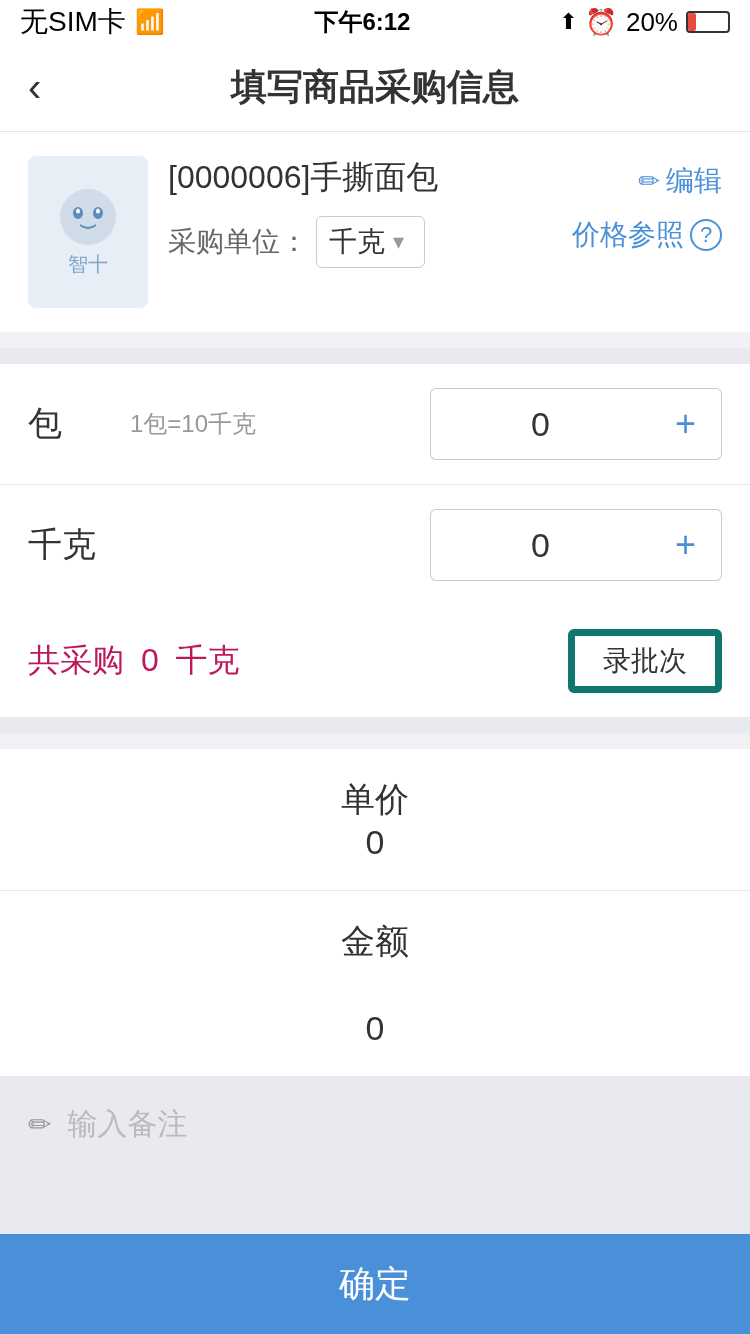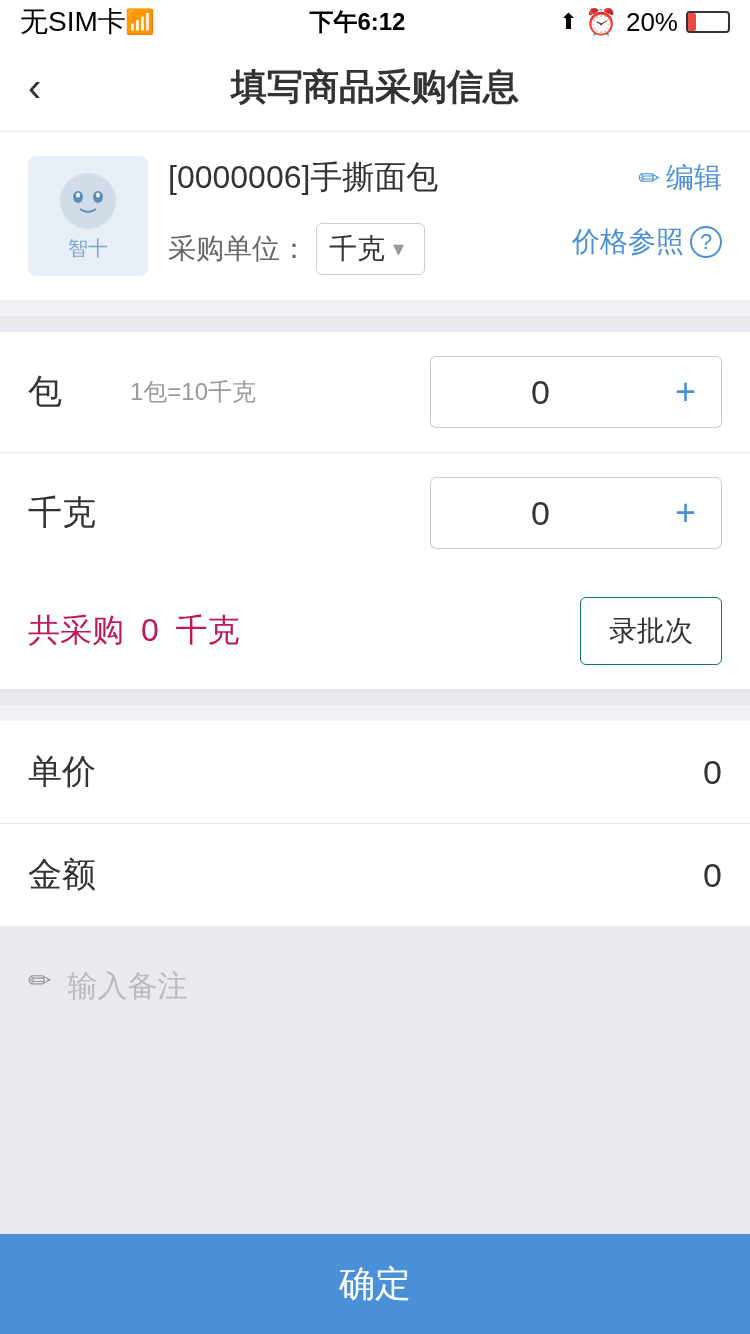--- a/index.html
+++ b/index.html
@@ -16,21 +16,21 @@
     .status-bar {
       height: 44px;
       background: #fff;
       display: flex;
       align-items: center;
       justify-content: space-between;
       padding: 0 20px;
       font-size: 28px;
       font-weight: 500;
     }
-    .status-left { display: flex; align-items: center; gap: 0; }
+    .status-left { display: flex; align-items: center; gap: 10px; }
     .status-center { font-size: 24px; font-weight: 600; }
     .status-right { display: flex; align-items: center; gap: 8px; font-size: 26px; }
     .battery-icon {
       display: inline-flex; align-items: center;
     }
     .battery-body {
       width: 44px; height: 22px;
       border: 2px solid #333;
       border-radius: 4px;
       position: relative;
@@ -75,38 +75,38 @@
     .product-card {
       background: #fff;
       padding: 24px 28px;
       display: flex;
       align-items: flex-start;
       gap: 20px;
       margin-bottom: 16px;
     }
     .product-image {
       width: 120px;
-      height: 120px;
+      height: 152px;
       background: #e8eef5;
       border-radius: 8px;
       display: flex;
       align-items: center;
       justify-content: center;
       flex-shrink: 0;
       font-size: 24px;
       color: #5b8db8;
     }
     .product-info {
       flex: 1;
     }
     .product-header {
       display: flex;
       justify-content: space-between;
-      align-items: center;
-      margin-bottom: 23px;
+      align-items: flex-end;
+      margin-bottom: 16px;
     }
     .product-name {
       font-size: 32px;
       color: #333;
       font-weight: 500;
     }
     .edit-btn {
       color: #4a90d9;
       font-size: 28px;
       display: flex;
@@ -215,40 +215,41 @@
       display: flex;
       align-items: center;
       justify-content: space-between;
       padding: 24px 28px;
     }
     .summary-text {
       font-size: 32px;
       color: #be185d;
     }
     .batch-btn {
-      border: 1px solid #0f766e;
+      border: 7px solid #0f766e;
       border-radius: 6px;
-      padding: 14px 28px;
+      padding: 6px 28px;
       font-size: 28px;
       color: #333;
       background: #fff;
       cursor: pointer;
     }
 
     
     .info-section {
       background: #fff;
       margin-top: 16px;
     }
     .info-row {
       display: flex;
       align-items: center;
       justify-content: space-between;
       padding: 28px 28px;
       border-bottom: 1px solid #e8e8e8;
+      flex-direction: column;
     }
     .info-row:last-child {
       border-bottom: none;
       gap: 44px;
     }
     .info-label {
       font-size: 34px;
       color: #333;
     }
     .info-value {
@@ -266,21 +267,20 @@
       margin-top: 0;
       min-height: 80px;
     }
     .remark-icon {
       font-size: 28px;
       color: #999;
     }
     .remark-placeholder {
       font-size: 30px;
       color: #bbb;
-      margin-top: 12px;
     }
 
     
     .empty-space {
       background: #e8eaf0;
       flex: 1;
       min-height: 300px;
     }
 
     

